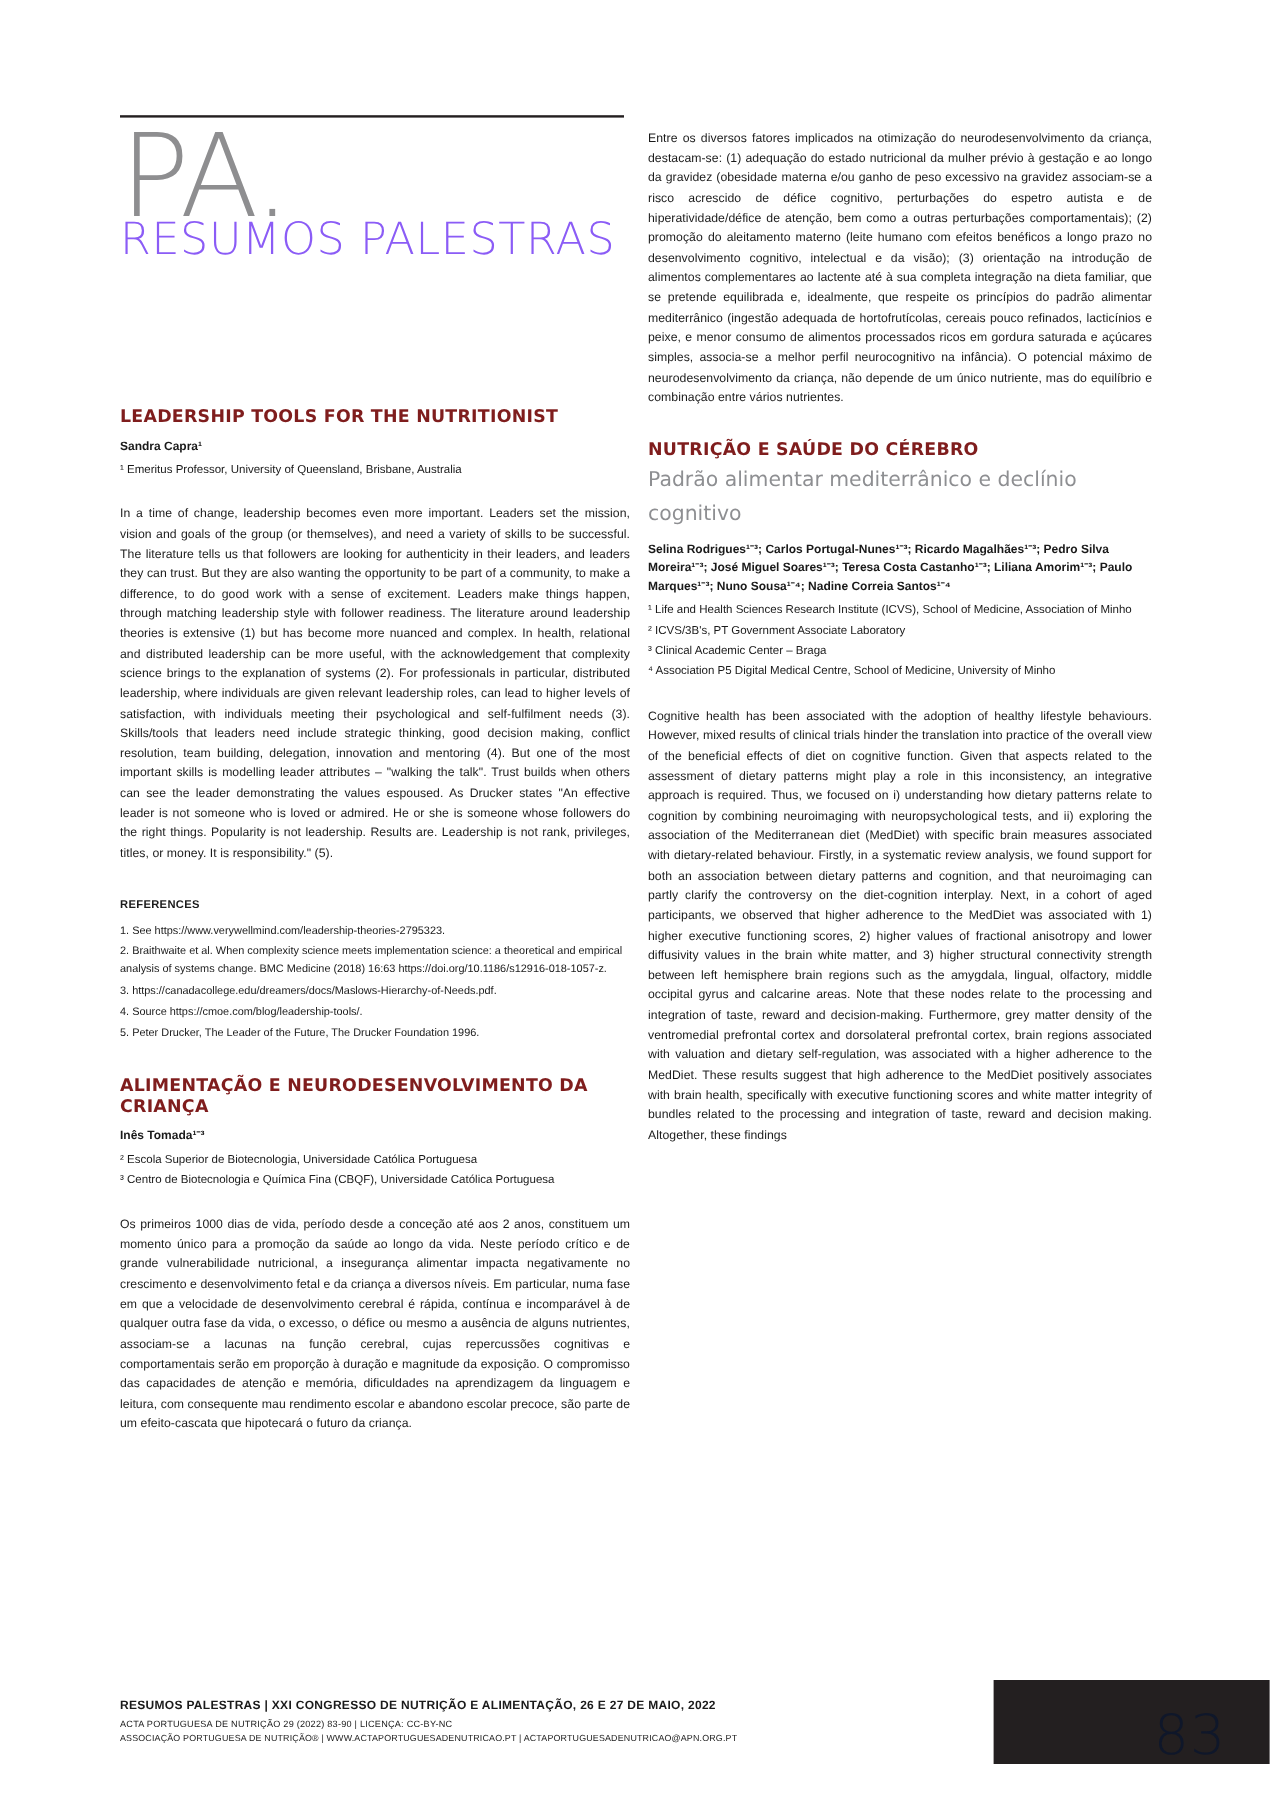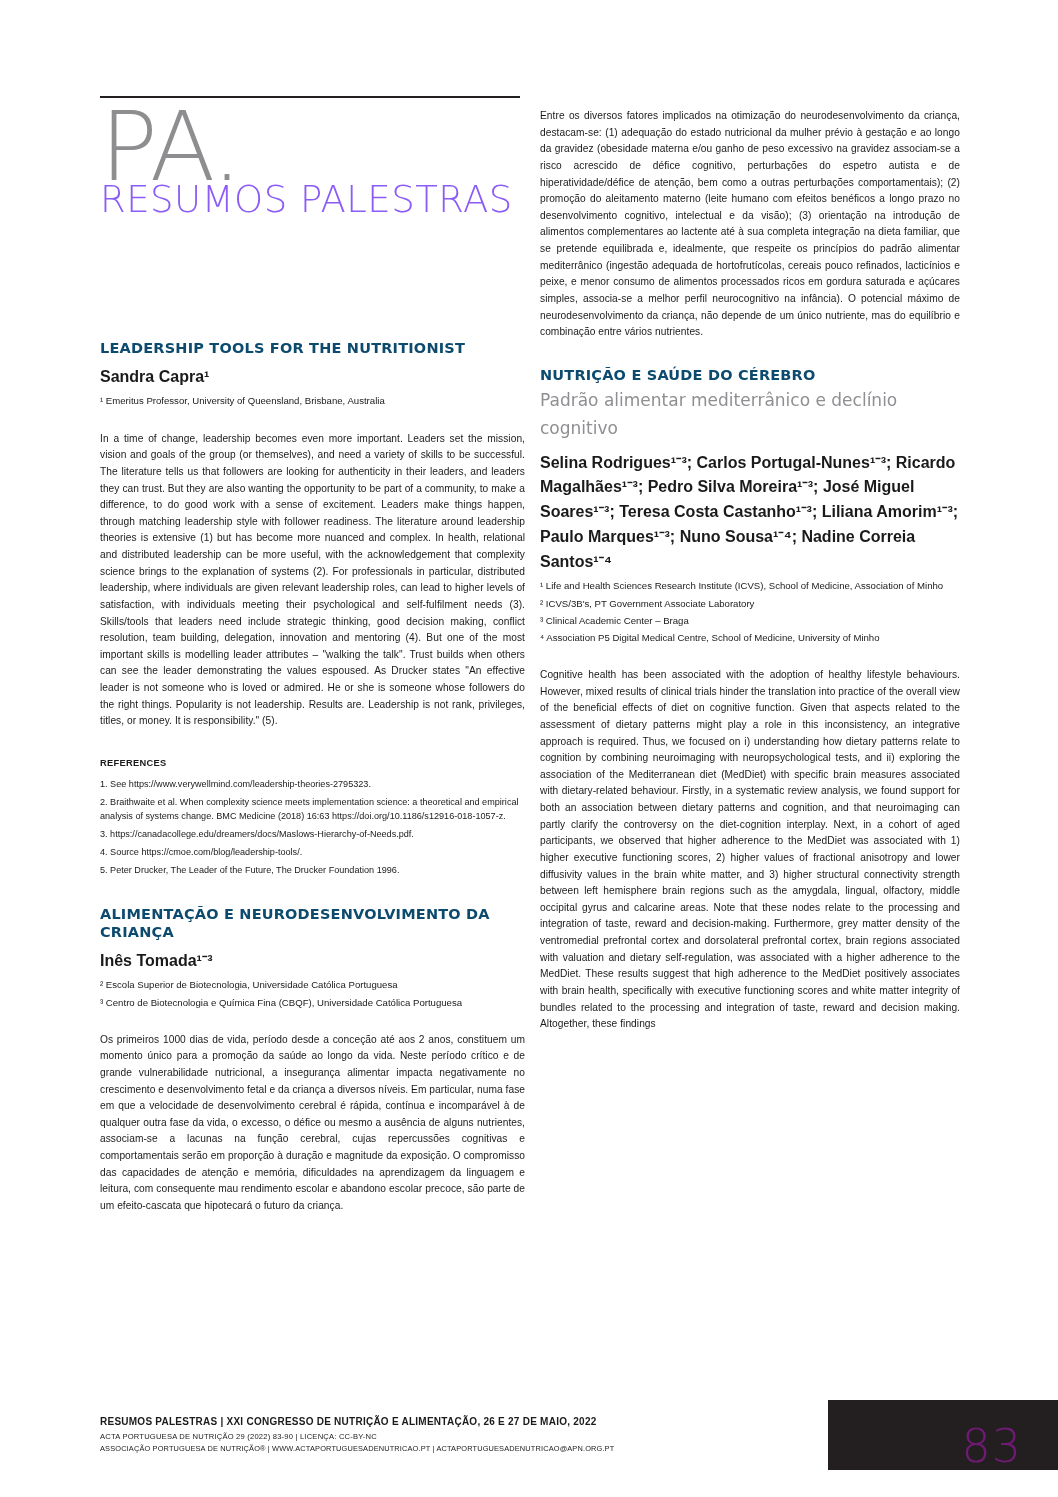--- a/index.html
+++ b/index.html
@@ -58,37 +58,37 @@
     text-align: justify;
   }
   .col-left { left: 100px; top: 340px; width: 425px; }
   .col-right { left: 540px; top: 108px; width: 420px; }
 
   h2.section-title {
     font-family: "DejaVu Sans", sans-serif;
     font-weight: bold;
     font-size: 14.5px;
     line-height: 1.22;
-    color: #0c4a6e;
+    color: #7f1d1d;
     letter-spacing: 0.2px;
     margin: 0 0 7px 0;
     text-transform: uppercase;
     text-align: left;
   }
   h3.section-subtitle {
     font-family: "DejaVu Sans", sans-serif;
     font-weight: normal;
     font-size: 17px;
     color: #8e8f92;
     margin: -4px 0 8px 0;
     text-align: left;
   }
   .authors {
     font-weight: bold;
-    font-size: 16px;
+    font-size: 10px;
     line-height: 1.55;
     margin: 0 0 4px 0;
     text-align: left;
   }
   .authors .ul { }
   .affil {
     font-size: 9.6px;
     line-height: 1.58;
     margin: 0 0 2px 0;
     text-align: left;
@@ -149,21 +149,21 @@
   }
   .page-number-box {
     position: absolute;
     right: 0; bottom: 27px;
     width: 230px; height: 70px;
     background: #231f20;
   }
   .page-number {
     position: absolute;
     right: 36px; bottom: 28px;
-    color: #701a75;
+    color: #0f172a;
     font-family: "DejaVu Sans", sans-serif;
     font-weight: 300;
     font-size: 46px;
     line-height: 1;
     letter-spacing: 1px;
   }
 </style>
 </head>
 <body>
 

